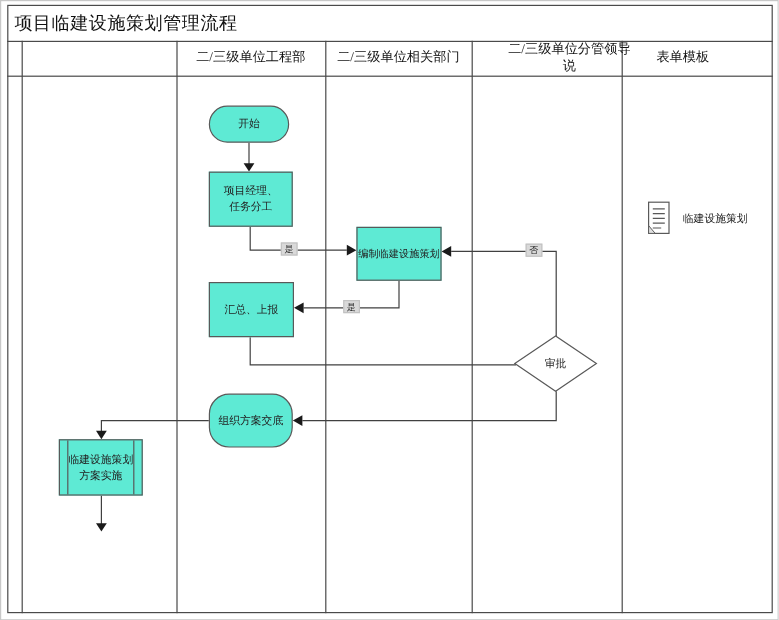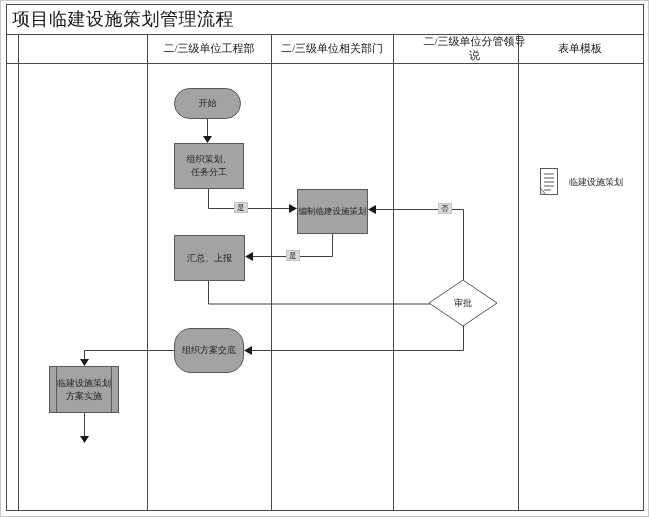--- a/index.html
+++ b/index.html
@@ -7,25 +7,25 @@
     position:relative;width:649px;height:517px;background:#ffffff;
     border:1px solid #c8c8c8;box-sizing:border-box;overflow:hidden;
     font-family:"Liberation Serif","DejaVu Serif",serif;color:#222;
   }
   .abs{position:absolute;box-sizing:border-box;}
   
   .frame{left:5px;top:3px;width:638px;height:507px;border:1px solid #4a4a4a;background:transparent;}
   .hline{background:#4a4a4a;height:1px;}
   .vline{background:#4a4a4a;width:1px;}
   .title-bar{left:5px;top:3px;width:638px;height:30px;display:flex;align-items:center;
-    padding-left:6px;font-size:18px;letter-spacing:0.5px;color:#111;}
+    padding-left:6px;font-size:15px;letter-spacing:0.5px;color:#111;}
   .lane-header{top:33px;height:29px;display:flex;align-items:center;justify-content:center;
     text-align:center;font-size:11px;line-height:1.2;color:#111;}
   
-  .node{background:#a3a3a3;border:1px solid #595959;display:flex;flex-direction:column;
+  .node{background:#5eead4;border:1px solid #595959;display:flex;flex-direction:column;
     align-items:center;justify-content:center;text-align:center;font-size:9px;
     line-height:1.4;color:#222;}
   .stadium{border-radius:16px;}
   .nowrap{white-space:nowrap;font-size:8.5px;}
   .diamond-label{display:flex;align-items:center;justify-content:center;font-size:9px;color:#222;}
   .edge-label{background:#d9d9d9;color:#222;font-size:7.5px;line-height:1.25;
     padding:0 2px;border:1px solid #c2c2c2;}
   .inner-bar{position:absolute;top:0;bottom:0;width:1px;background:#595959;}
   svg{position:absolute;left:0;top:0;pointer-events:none;}
   .doc-label{font-size:9px;color:#222;white-space:nowrap;}
@@ -44,21 +44,21 @@
 
   <div class="abs vline" style="left:17px;top:33px;height:477px;"></div>
   <div class="abs vline" style="left:146px;top:33px;height:477px;"></div>
   <div class="abs vline" style="left:270px;top:33px;height:477px;"></div>
   <div class="abs vline" style="left:392px;top:33px;height:477px;"></div>
   <div class="abs vline" style="left:517px;top:33px;height:477px;"></div>
 
   <div class="abs lane-header" style="left:270px;width:122px;">二/三级单位相关部门</div>
   <div class="abs lane-header" style="left:146px;width:124px;">二/三级单位工程部</div>
   <div class="abs lane-header" style="left:417px;width:113px;font-family:Liberation Serif, serif;">二/三级单位分管领导说</div>
-  <div class="abs lane-header" style="left:517px;width:110px;padding-left:14px;">表单模板</div>
+  <div class="abs lane-header" style="left:506px;width:110px;padding-left:14px;">表单模板</div>
 
   <svg width="649" height="517">
     <g stroke="#404040" stroke-width="1" fill="none">
       <polyline points="206.5,118 206.5,136"></polyline>
       <polyline points="207.5,188 207.5,207.5 288,207.5"></polyline>
       <polyline points="331.5,233 331.5,255.5 252,255.5"></polyline>
       <polyline points="207.5,280 207.5,303 429,303"></polyline>
       <polyline points="462.5,279 462.5,208.5 375,208.5"></polyline>
       <polyline points="462.5,325 462.5,349.5 251,349.5"></polyline>
       <polyline points="173,349.5 83.5,349.5 83.5,359"></polyline>
@@ -74,21 +74,21 @@
       <polygon points="79,435 88,435 83.5,442"></polygon>
     </g>
     <polygon points="428,302 462,279 496,302 462,325" fill="#ffffff" stroke="#595959" stroke-width="1"></polygon>
   </svg>
 
   <div class="abs node stadium" style="left:173px;top:87px;width:67px;height:31px;">
     <span>开始</span>
   </div>
 
   <div class="abs node" style="left:173px;top:142px;width:70px;height:46px;">
-    <span>组织策划、</span>
+    <span>项目经理、</span>
     <span>任务分工</span>
   </div>
 
   <div class="abs node" style="left:296px;top:188px;width:71px;height:45px;">
     <span class="nowrap">编制临建设施策划</span>
   </div>
 
   <div class="abs node" style="left:173px;top:234px;width:71px;height:46px;">
     <span>汇总、上报</span>
   </div>

